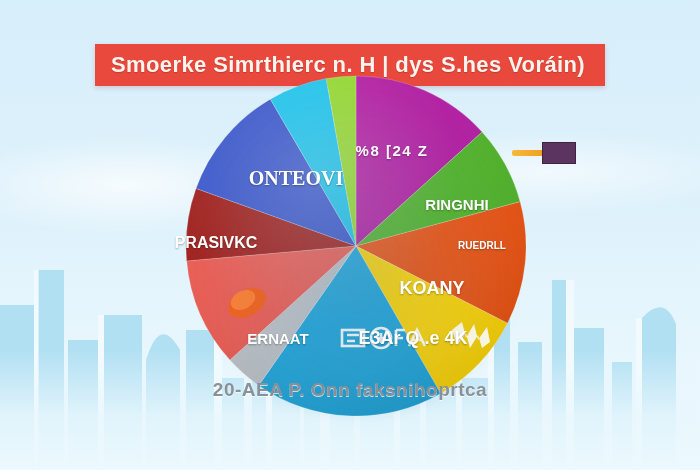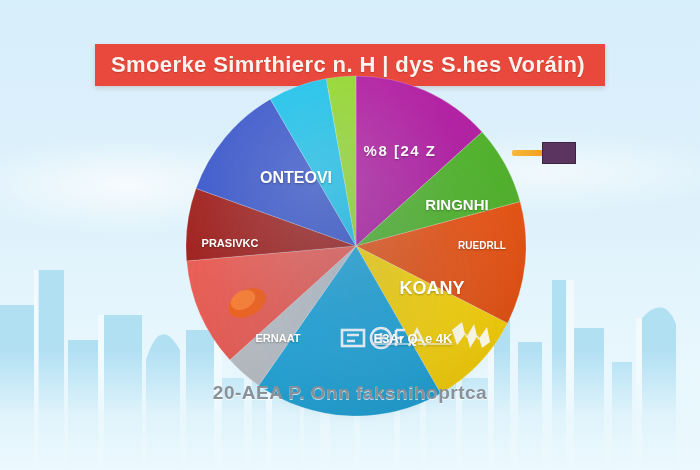--- a/index.html
+++ b/index.html
@@ -37,22 +37,22 @@
   
   .pie-wrap{position:absolute;left:0;top:0;width:700px;height:470px;}
   .pie-shadow{
     position:absolute;left:188px;top:80px;width:340px;height:338px;border-radius:50%;
     background:radial-gradient(ellipse at 50% 60%,rgba(90,120,150,.20),rgba(90,120,150,0) 68%);
     filter:blur(5px);
   }
 
   
   .caption{
-    position:absolute;left:150px;top:382px;width:400px;height:32px;
-    display:flex;align-items:flex-start;justify-content:center;
+    position:absolute;left:150px;top:374px;width:400px;height:32px;
+    display:flex;align-items:center;justify-content:center;
   }
   .caption-text{
     color:#8a9098;font-size:19px;font-weight:bold;letter-spacing:.5px;
     white-space:nowrap;filter:blur(.4px);
     text-shadow:0 1px 0 rgba(255,255,255,.7);
   }
 
   
   .legend-marker{position:absolute;left:512px;top:142px;width:64px;height:22px;}
   .legend-line{position:absolute;left:0;top:8px;width:32px;height:6px;
@@ -156,28 +156,28 @@
       <g pointer-events="none" fill="none" stroke="#ffffff" stroke-width="2.6" opacity="0.95">
         <rect x="342" y="330" width="22" height="16"></rect>
         <path d="M347 335 h12 M347 341 h8"></path>
         <circle cx="381" cy="338" r="10"></circle>
         <path d="M376 338 h10 M381 333 v10"></path>
         <path d="M396 330 l0 16 M396 330 l9 0 M396 338 l7 0"></path>
         <path d="M409 346 l8 -16 8 16 M412 340 h10"></path>
       </g>
     </svg>
     <div id="slice-labels">
-        <div class="slice-label lbl-garbled" style="left: 400px; top: 150px; font-size: 15px;">%8 [24 Z</div>
+        <div class="slice-label lbl-garbled" style="left: 392px; top: 150px; font-size: 15px;">%8 [24 Z</div>
         <div class="slice-label" style="left: 457px; top: 204px; font-size: 15px;">RINGNHI</div>
         <div class="slice-label" style="left: 482px; top: 245px; font-size: 10px;">RUEDRLL</div>
         <div class="slice-label" style="left: 432px; top: 288px; font-size: 18px;">KOANY</div>
-        <div class="slice-label" style="left: 413px; top: 338px; font-size: 13px; text-decoration: underline;">E3Ar Q .e 4K</div>
-        <div class="slice-label" style="left: 278px; top: 338px; font-size: 11px; text-align: center;">ERNAAT</div>
-        <div class="slice-label" style="left: 230px; top: 243px; font-size: 11px;">PRASIVKC</div>
-        <div class="slice-label" style="left: 296px; top: 178px; font-size: 16px;">ONTEOVI</div>
+        <div class="slice-label" style="left: 413px; top: 338px; font-size: 18px;">E3Ar Q .e 4K</div>
+        <div class="slice-label" style="left: 278px; top: 338px; font-size: 15px; text-align: center;">ERNAAT</div>
+        <div class="slice-label" style="left: 216px; top: 243px; font-size: 16px;">PRASIVKC</div>
+        <div class="slice-label" style="left: 296px; top: 178px; font-size: 20px; font-family: Liberation Serif, serif;">ONTEOVI</div>
       </div>
   </div>
 
   <div class="legend-marker">
     <div class="legend-line"></div>
     <div class="legend-swatch"></div>
   </div>
 
   <div class="caption">
     <span class="caption-text">20-AEA P. Onn faksnihoprtca</span>

